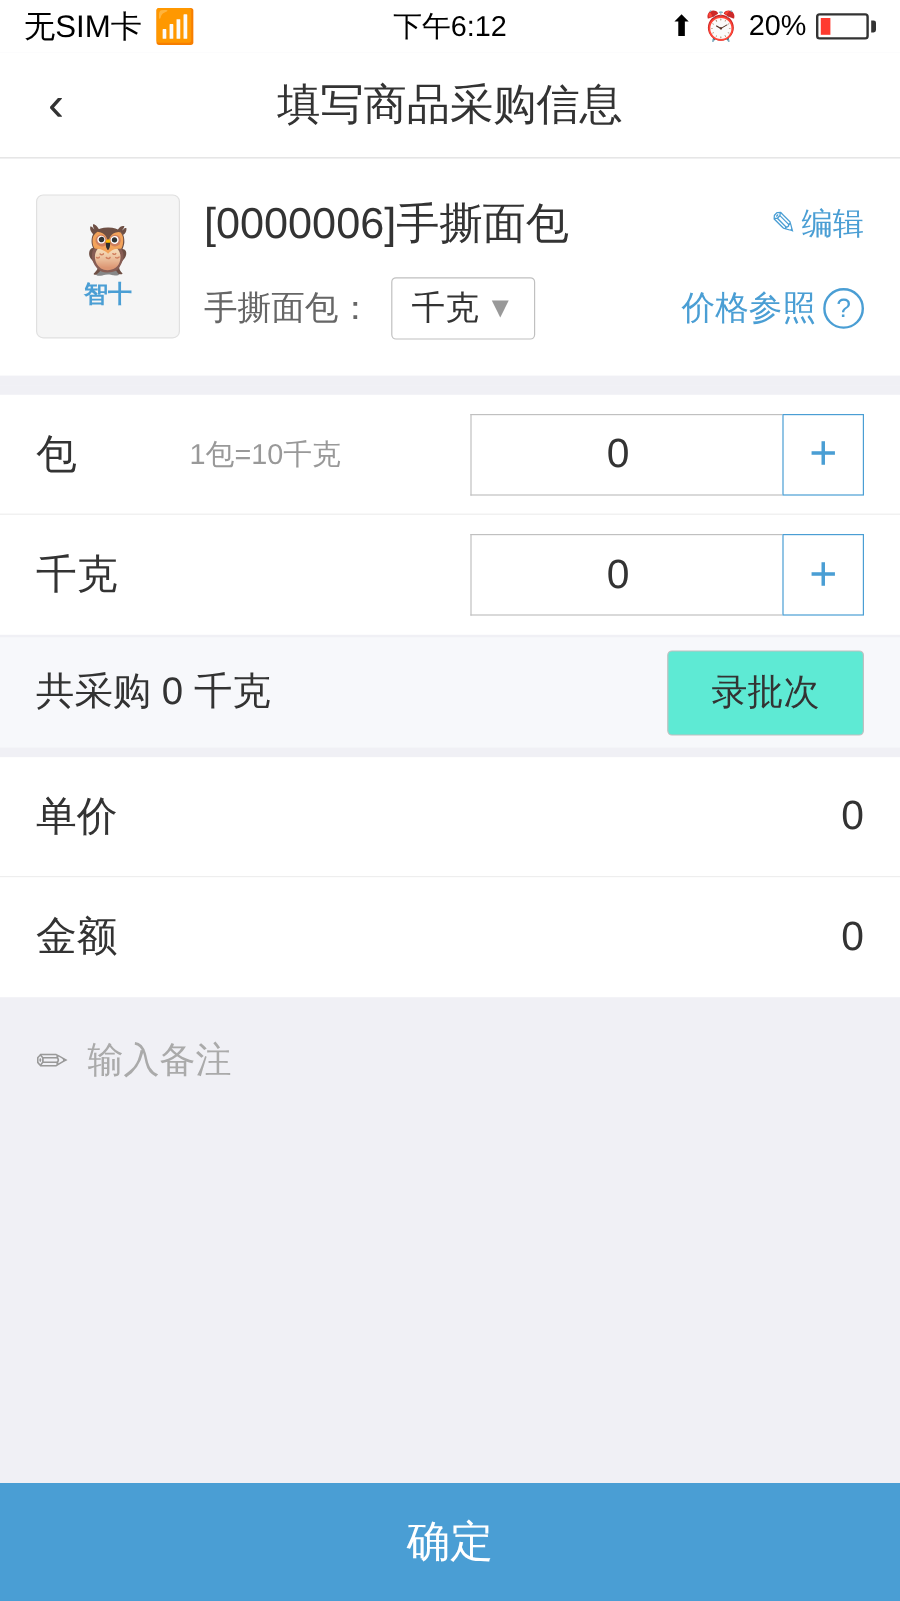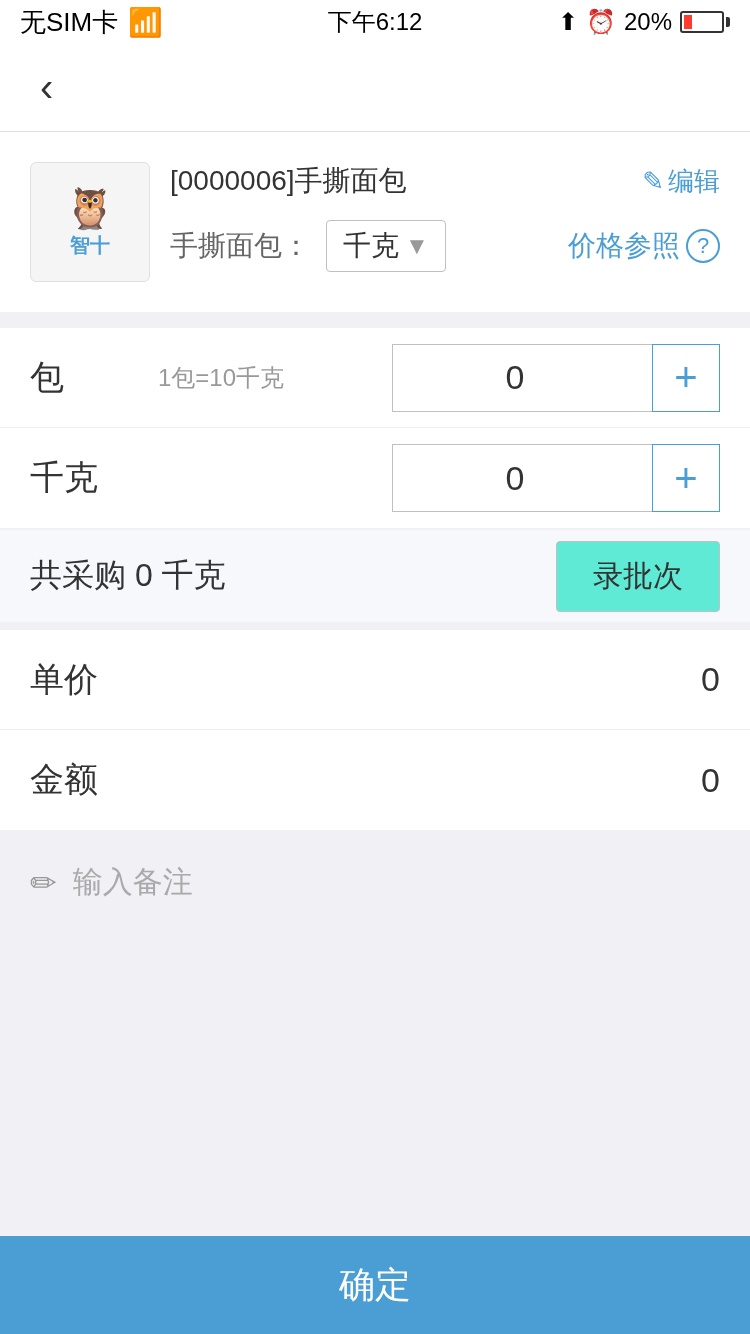--- a/index.html
+++ b/index.html
@@ -126,21 +126,21 @@
     .product-info {
       flex: 1;
     }
     .product-name-row {
       display: flex;
       justify-content: space-between;
       align-items: center;
       margin-bottom: 20px;
     }
     .product-name {
-      font-size: 28px;
+      font-size: 36px;
       color: #333;
       font-weight: 500;
     }
     .edit-btn {
       font-size: 26px;
       color: #4a9ed4;
       display: flex;
       align-items: center;
       gap: 4px;
       cursor: pointer;
@@ -343,20 +343,21 @@
       <div class="battery-body">
         <div class="battery-fill"></div>
       </div>
       <div class="battery-tip"></div>
     </div>
   </div>
 </div>
 
 <div class="nav-bar">
   <span class="nav-back">‹</span>
+  <span class="nav-title">填写商品采购信息</span>
 </div>
 
 <div class="product-card">
   <div class="product-thumbnail">
     <span class="product-thumbnail-owl">🦉</span>
     <span class="product-thumbnail-text">智十</span>
   </div>
   <div class="product-info">
     <div class="product-name-row">
       <span class="product-name">[0000006]手撕面包</span>

